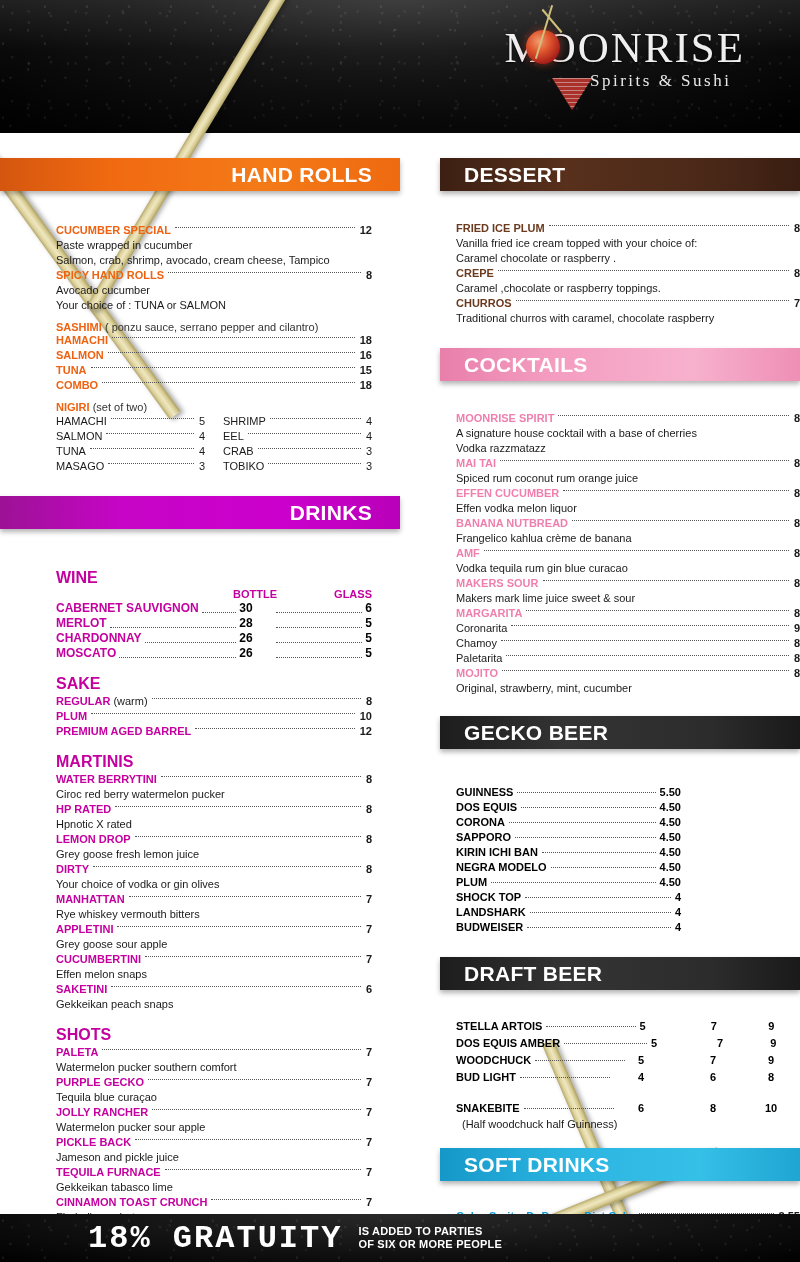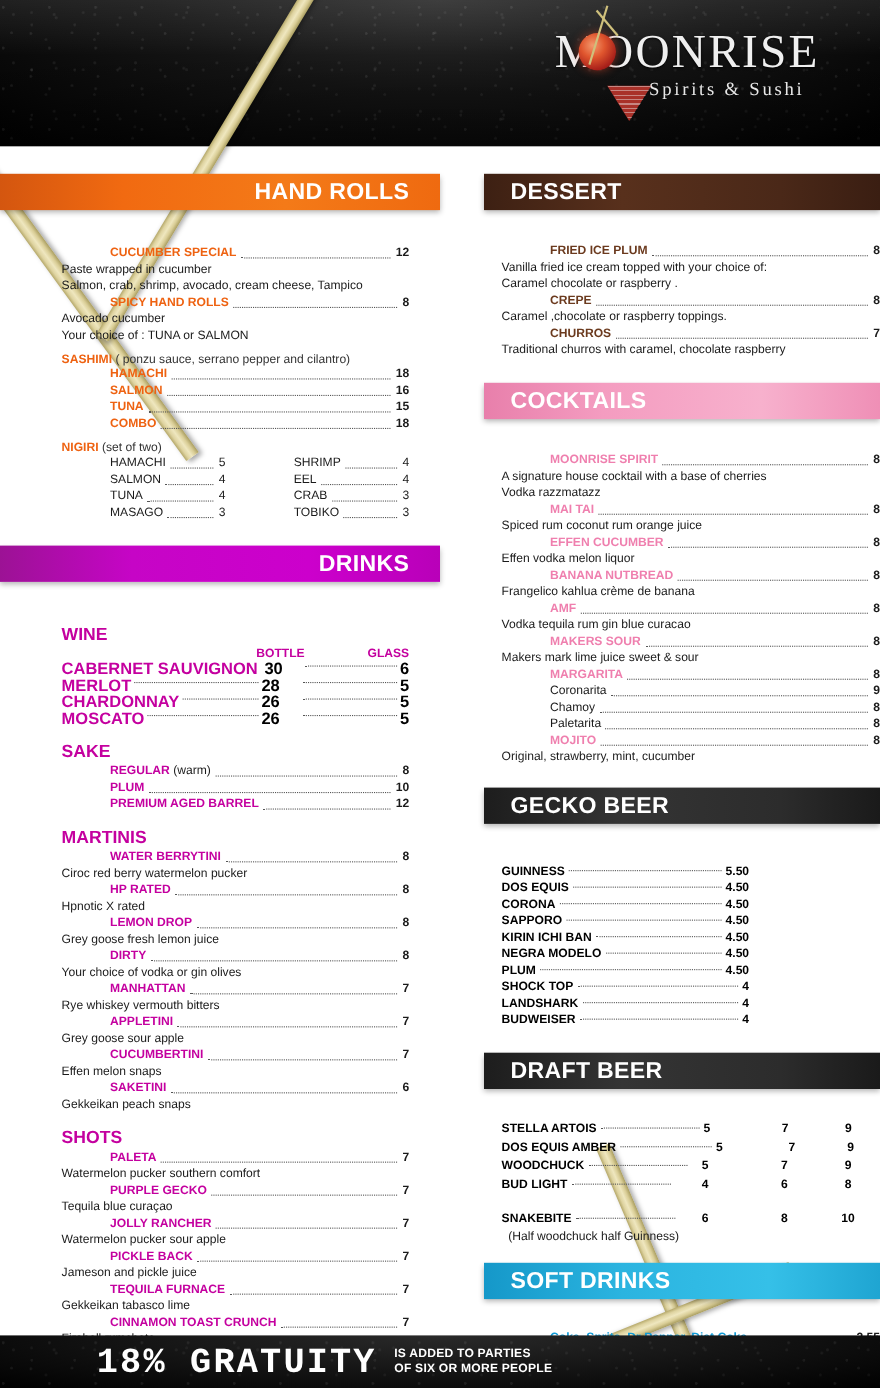--- a/index.html
+++ b/index.html
@@ -115,23 +115,22 @@
 
   .sub-head{
     font-size:16px; font-weight:bold; margin-top:14px; margin-bottom:1px;
   }
   .sub-head.magenta{ color:#c4009f; }
 
   .cat-line{ font-size:11px; font-weight:bold; margin-top:8px; color:#ee6211; }
   .cat-line .note{ font-weight:normal; color:#333; font-size:11px; }
 
   .row{
-    display:flex; align-items:flex-end; font-size:11px; line-height:15px;
+    display:flex; align-items:center; font-size:11px; line-height:15px;
     white-space:nowrap;
-    margin-left:44px;
   }
   .row .nm{ font-weight:bold; }
   .row .dots{
     flex:1 1 auto; margin:0 3px 0 4px;
     border-bottom:1.4px dotted #555; transform:translateY(-3px);
     min-width:8px;
   }
   .row .pr{ font-weight:bold; color:#1a1a1a; padding-left:2px; }
 
   .desc{ font-size:11px; line-height:15px; color:#1a1a1a; }
@@ -152,21 +151,21 @@
   .nigiri .row .pr{ font-weight:normal; }
 
   
   .wine-head{
     display:flex; font-size:11px; font-weight:bold; color:#c4009f;
     margin-bottom:1px;
   }
   .wine-head .w1{ width:160px; }
   .wine-head .w2{ width:78px; text-align:center; }
   .wine-head .w3{ width:78px; text-align:right; }
-  .wine-row{ display:flex; align-items:center; font-size:15px; line-height:15px; }
+  .wine-row{ display:flex; align-items:flex-end; font-size:12px; line-height:15px; }
   .wine-row .nmw{ font-weight:bold; color:#c4009f; white-space:nowrap; }
   .wine-row .dots{ flex:1 1 auto; margin:0 3px; border-bottom:1.4px dotted #555; transform:translateY(-3px); }
   .wine-row .bt{ width:34px; text-align:left; font-weight:bold; }
   .wine-row .glassdots{ width:86px; border-bottom:1.4px dotted #555; transform:translateY(-3px); margin:0 3px; }
   .wine-row .gl{ font-weight:bold; }
 
   
   .draft-head{ display:flex; font-size:11px; font-weight:bold; color:#111; margin-bottom:2px; }
   .draft-head .dh-name{ width:172px; }
   .draft-head .dh-c{ width:58px; text-align:center; }

